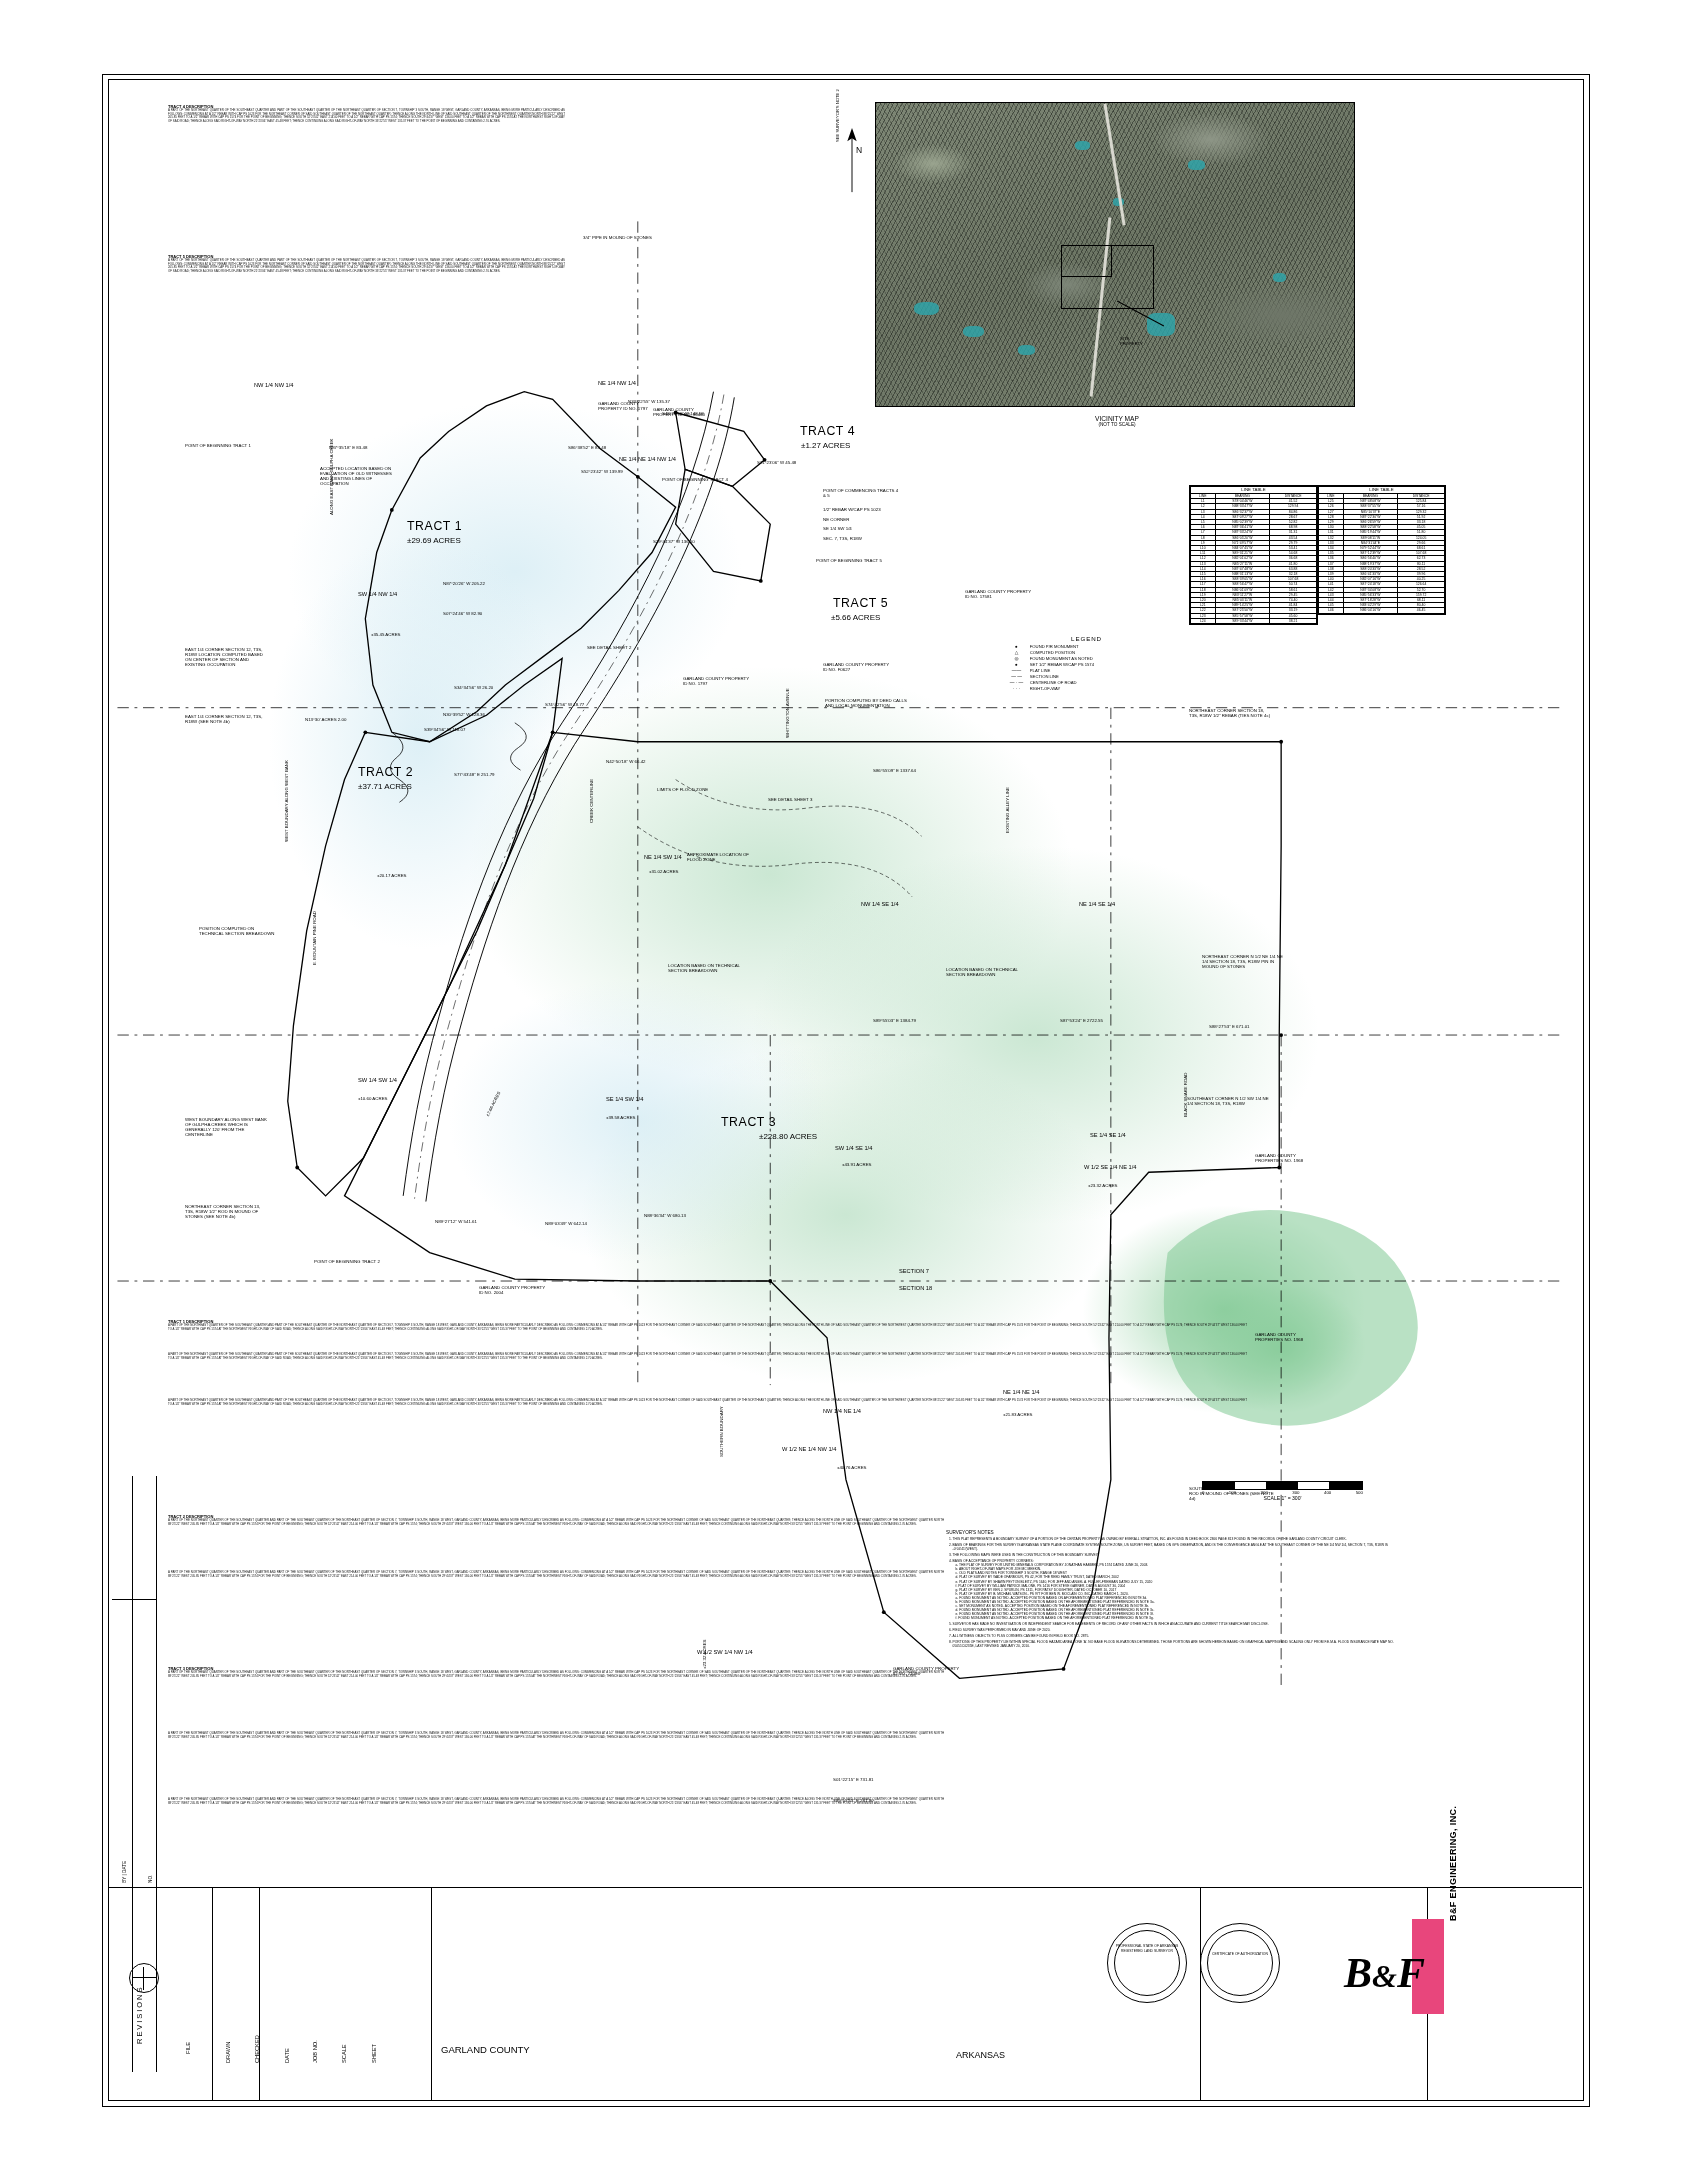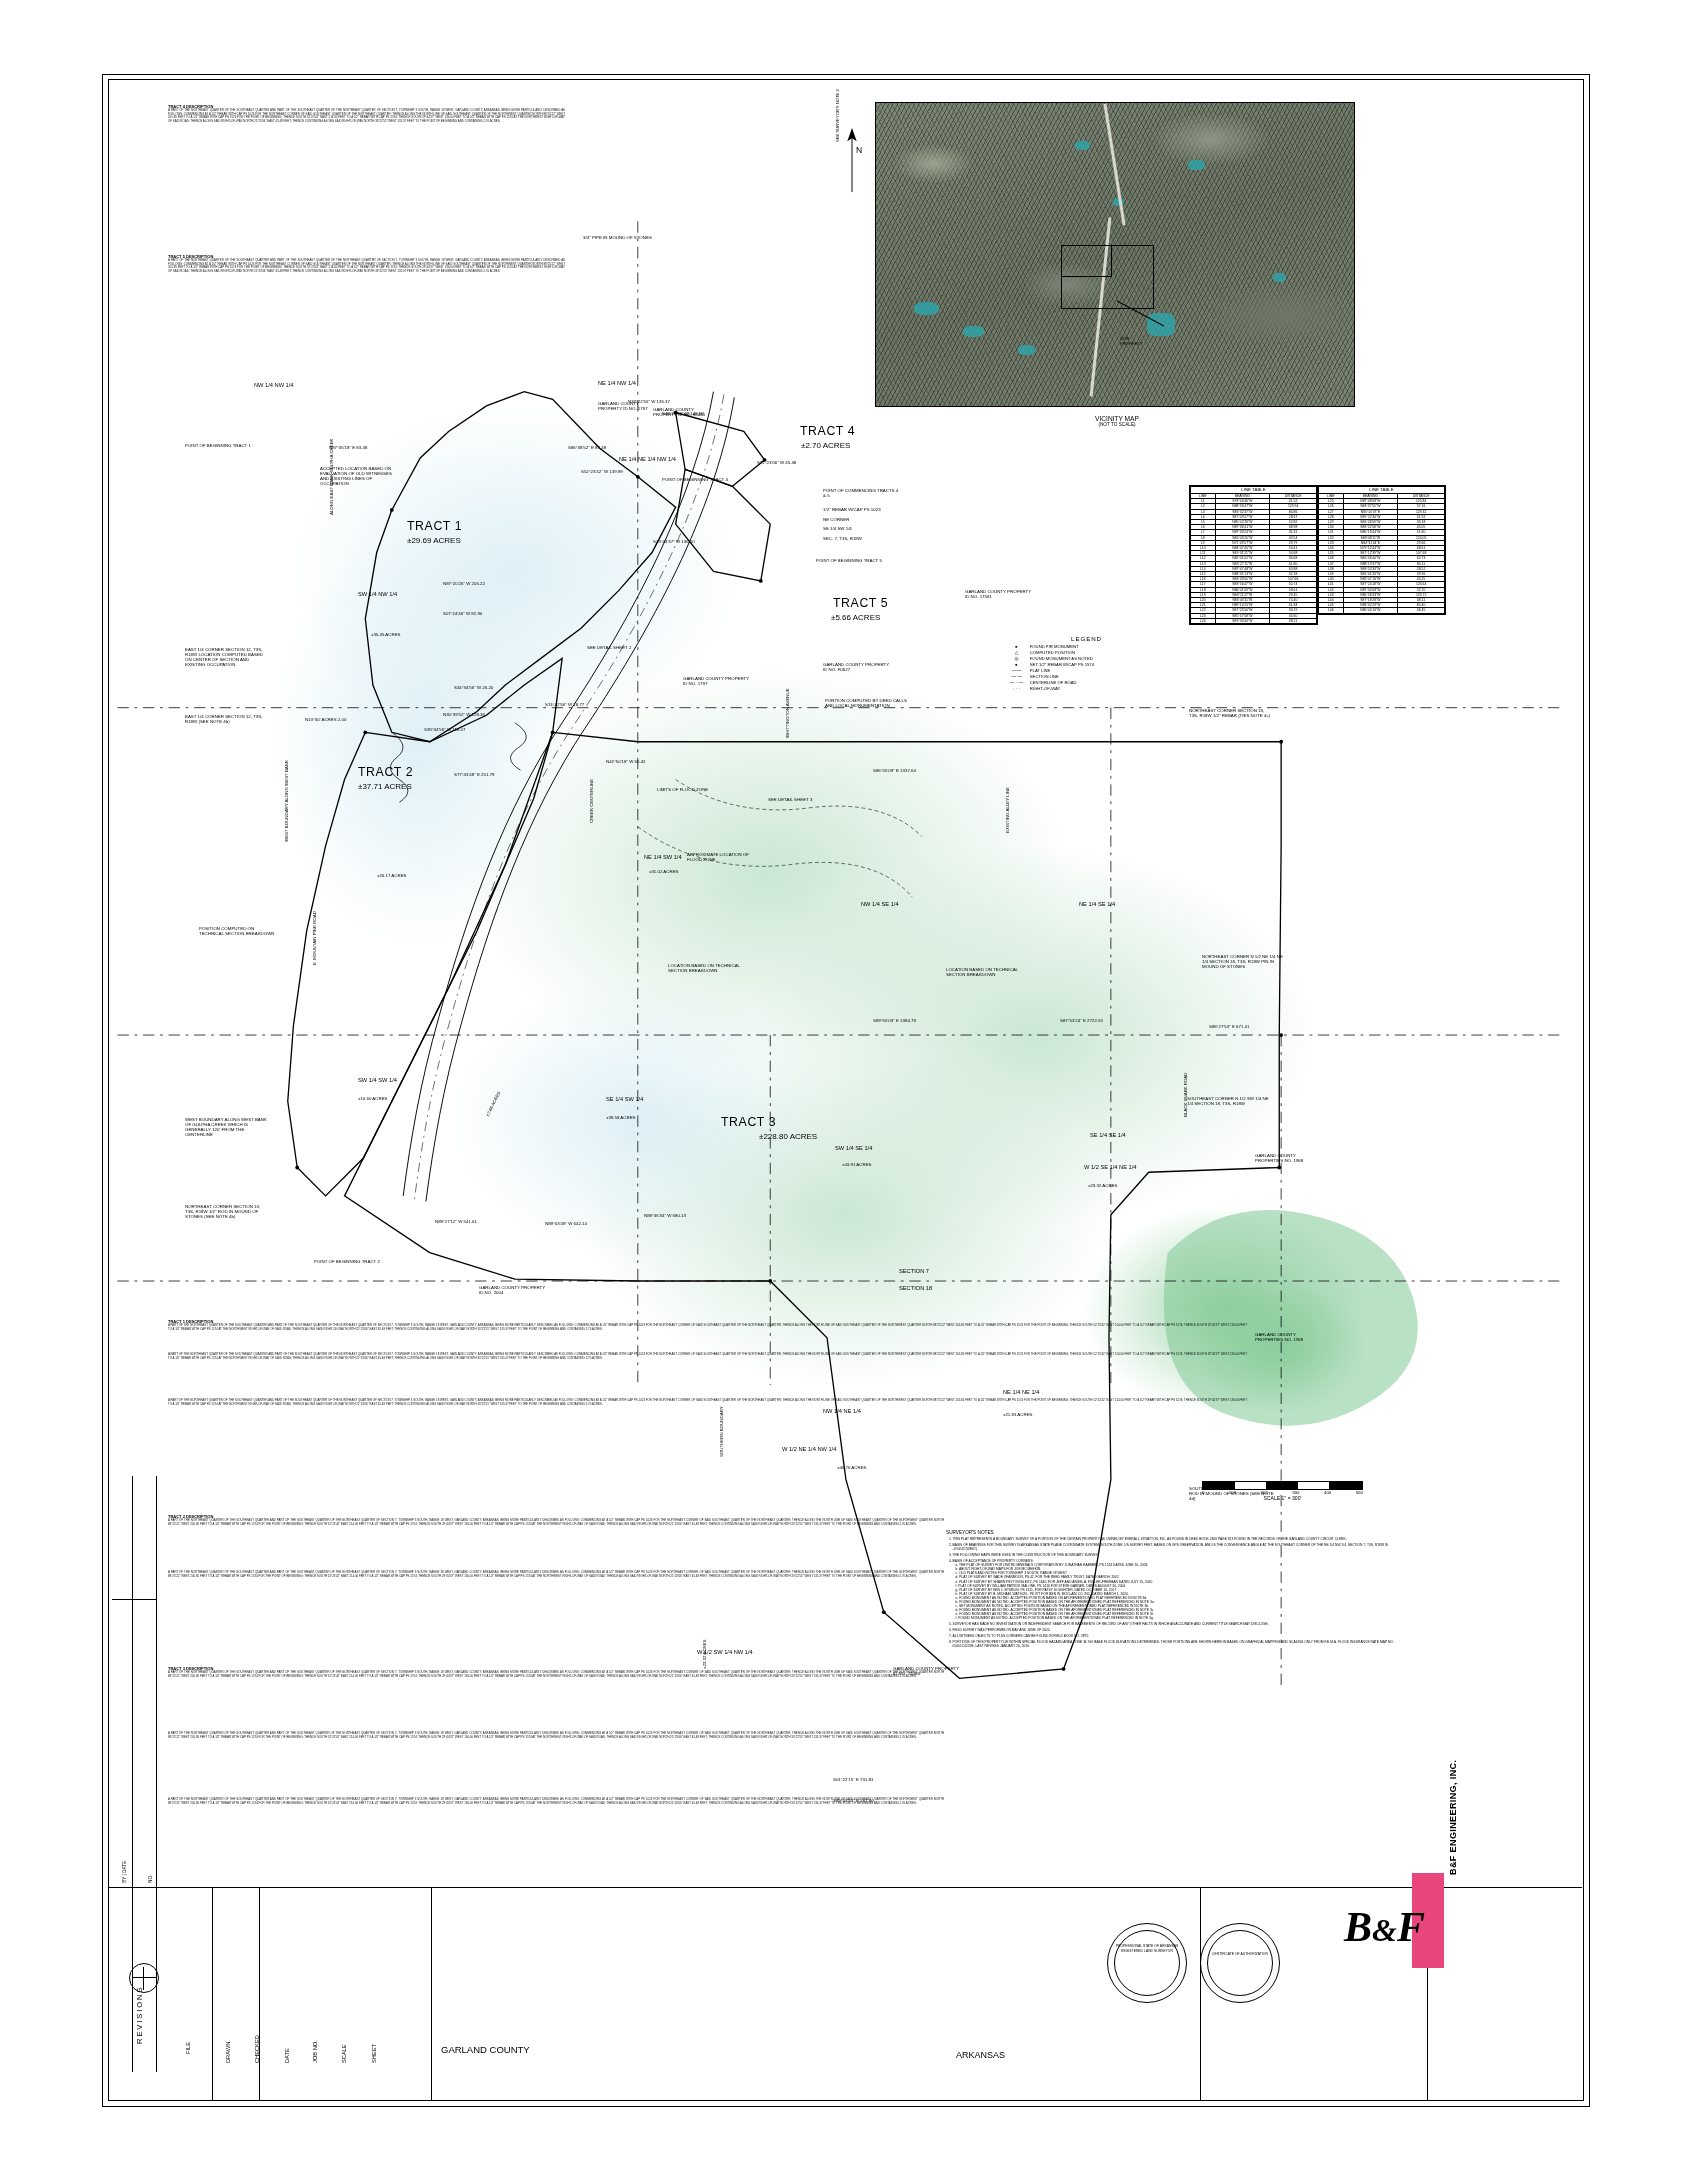--- a/index.html
+++ b/index.html
@@ -505,21 +505,21 @@
   <div class="tract-title" style="left:407px;top:519px;">TRACT 1</div>
   <div class="tract-sub" style="left:407px;top:536px;">±29.69 ACRES</div>
 
   <div class="tract-title" style="left:358px;top:765px;">TRACT 2</div>
   <div class="tract-sub" style="left:358px;top:782px;">±37.71 ACRES</div>
 
   <div class="tract-title" style="left:721px;top:1115px;">TRACT 3</div>
   <div class="tract-sub" style="left:759px;top:1132px;">±228.80 ACRES</div>
 
   <div class="tract-title" style="left:800px;top:424px;">TRACT 4</div>
-  <div class="tract-sub" style="left:801px;top:441px;">±2.70 ACRES</div>
+  <div class="tract-sub" style="left:801px;top:441px;">±1.27 ACRES</div>
 
   <div class="tract-title" style="left:833px;top:596px;">TRACT 5</div>
   <div class="tract-sub" style="left:831px;top:613px;">±5.66 ACRES</div>
 
   <div class="lbl" style="left:254px;top:382px;">NW 1/4 NW 1/4</div>
   <div class="lbl" style="left:598px;top:380px;">NE 1/4 NW 1/4</div>
   <div class="lbl" style="left:358px;top:591px;">SW 1/4 NW 1/4</div>
   <div class="lbl" style="left:644px;top:854px;">NE 1/4 SW 1/4</div>
   <div class="lbl" style="left:861px;top:901px;">NW 1/4 SE 1/4</div>
   <div class="lbl" style="left:1079px;top:901px;">NE 1/4 SE 1/4</div>
@@ -735,20 +735,20 @@
   <div class="tb-county">GARLAND COUNTY</div>
   <div class="tb-state">ARKANSAS</div>
 
   <div style="position:absolute;left:1107px;top:1923px;width:78px;height:78px;border:1.3px solid #000;border-radius:50%;">
     <div style="position:absolute;left:5.7px;top:5.7px;right:5.7px;bottom:5.7px;border:0.8px solid #000;border-radius:50%;font-size:3.4px;text-align:center;padding-top:13.2px;line-height:4.7px;">PROFESSIONAL STATE OF ARKANSAS REGISTERED LAND SURVEYOR</div>
   </div>
   <div style="position:absolute;left:1200px;top:1923px;width:78px;height:78px;border:1.3px solid #000;border-radius:50%;">
     <div style="position:absolute;left:5.7px;top:5.7px;right:5.7px;bottom:5.7px;border:0.8px solid #000;border-radius:50%;font-size:3.4px;text-align:center;padding-top:21px;line-height:4.7px;">CERTIFICATE OF AUTHORIZATION</div>
   </div>
 
-  <div style="position:absolute;left:1325px;top:1871px;width:170px;height:161px;">
+  <div style="position:absolute;left:1325px;top:1917px;width:170px;height:161px;">
     <div style="position:absolute;left:87px;top:1.9px;width:32px;height:95px;background:#e8467c;"></div>
     <div style="position:absolute;left:19px;top:32px;font-size:42px;font-family:'Liberation Serif',serif;font-weight:bold;font-style:italic;">B<span style="font-size:32px;">&amp;</span>F</div>
     <div style="position:absolute;left:123px;top:3.8px;transform:rotate(-90deg);transform-origin:0 0;width:142px;font-size:9px;font-weight:bold;letter-spacing:0.4px;">B&amp;F ENGINEERING, INC.</div>
   </div>
 
 </div>
 
 
 </body></html>

